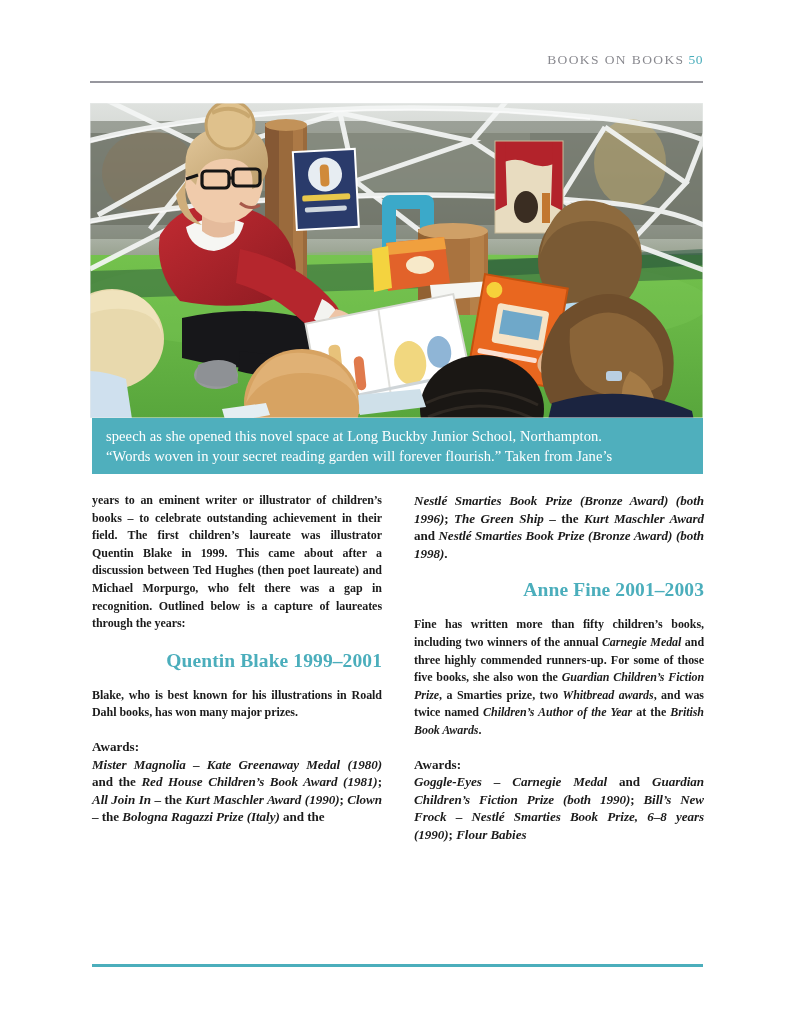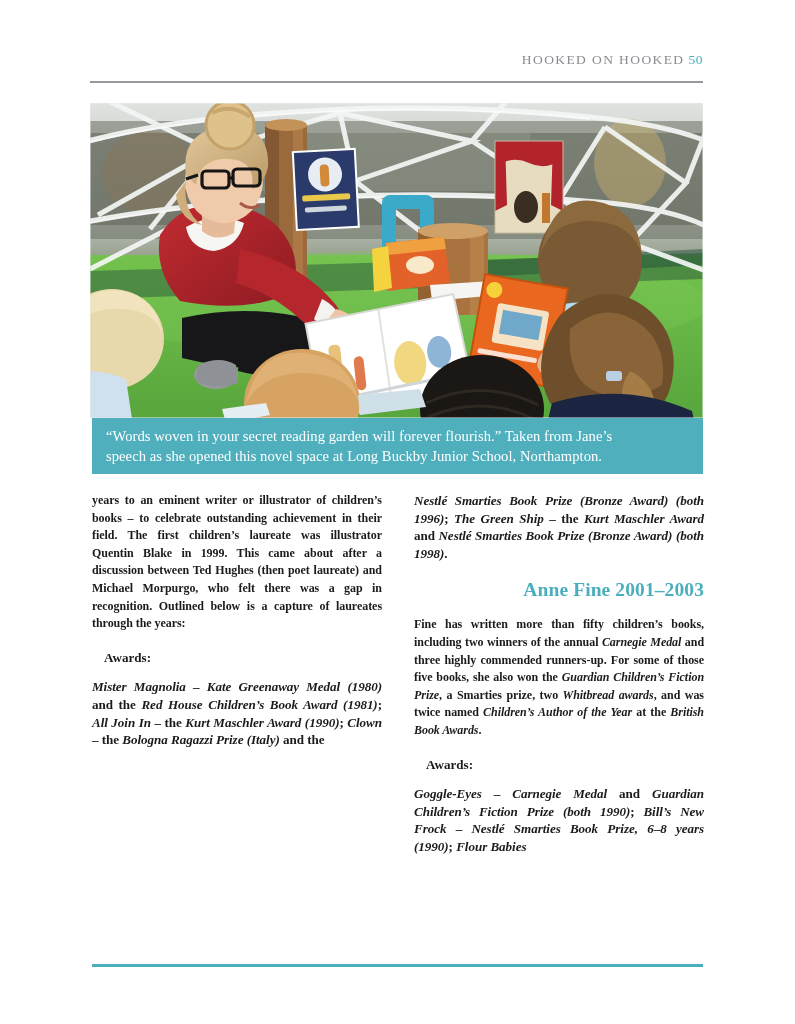--- a/index.html
+++ b/index.html
@@ -103,21 +103,21 @@
     font-family: "Liberation Serif", serif;
     font-size: 19.5px;
     line-height: 24px;
     color: #4BAEBC;
     font-weight: 700;
     letter-spacing: 0.1px;
     text-align: right;
   }
 
   .awards-label {
-    margin: 12px;
+    margin: 0;
     font-family: "Liberation Serif", serif;
     font-size: 13.1px;
     line-height: 17.6px;
     color: #1b1b1b;
     font-weight: 700;
   }
   p.awards {
     margin: 0;
     font-family: "Liberation Serif", serif;
     font-size: 13.1px;
@@ -140,21 +140,21 @@
     height: 3px;
     background: #4BAEBC;
   }
 </style>
 </head>
 <body>
 
 <div class="page">
 
   <div class="header">
-    <span class="header-text">HOOKED ON HOOKED</span>
+    <span class="header-text">BOOKS ON BOOKS</span>
     <span class="header-num">50</span>
   </div>
   <div class="header-rule"></div>
 
   <div class="photo">
     <svg viewBox="0 0 613 315" preserveAspectRatio="none">
       <defs>
         <linearGradient id="bgGrad" x1="0" y1="0" x2="0" y2="1">
           <stop offset="0%" stop-color="#dfe2df"></stop>
           <stop offset="38%" stop-color="#b8bdb6"></stop>
@@ -364,28 +364,30 @@
       </g>
 
       <path d="M268 292 l62 -6 l6 18 l-66 8 z" fill="#cfe0e9"></path>
       <path d="M176 300 l-44 6 l4 14 l44 -8 z" fill="#e5eef2"></path>
 
       <rect x="0" y="0" width="613" height="315" fill="none" stroke="#e9eceb" stroke-width="1"></rect>
     </svg>
   </div>
 
   <div class="caption">
+    <span class="caption-text">speech as she opened this novel space at Long Buckby Junior School, Northampton.</span>
     <span class="caption-text">“Words woven in your secret reading garden will forever flourish.” Taken from Jane’s</span>
-    <span class="caption-text">speech as she opened this novel space at Long Buckby Junior School, Northampton.</span>
   </div>
 
   <div class="col col-left">
     <p class="body">years to an eminent writer or illustrator of children’s books – to celebrate outstanding achievement in their field. The first children’s laureate was illustrator Quentin Blake in 1999. This came about after a discussion between Ted Hughes (then poet laureate) and Michael Morpurgo, who felt there was a gap in recognition. Outlined below is a capture of laureates through the years:</p>
 
-
+    <h2 class="section">Quentin Blake 1999–2001</h2>
+
+    <p class="body">Blake, who is best known for his illustrations in Roald Dahl books, has won many major prizes.</p>
 
     <p class="awards-label">Awards:</p>
     <p class="awards"><span class="ttl">Mister Magnolia</span><span class="rom"> – </span><span class="ttl">Kate Greenaway Medal (1980)</span><span class="rom"> and the </span><span class="ttl">Red House Children’s Book Award (1981)</span><span class="rom">; </span><span class="ttl">All Join In</span><span class="rom"> – the </span><span class="ttl">Kurt Maschler Award (1990)</span><span class="rom">; </span><span class="ttl">Clown</span><span class="rom"> – the </span><span class="ttl">Bologna Ragazzi Prize (Italy)</span><span class="rom"> and the</span></p>
   </div>
 
   <div class="col col-right">
     <p class="awards" style="margin-bottom:16px;"><span class="ttl">Nestlé Smarties Book Prize (Bronze Award) (both 1996)</span><span class="rom">; </span><span class="ttl">The Green Ship</span><span class="rom"> – the </span><span class="ttl">Kurt Maschler Award</span><span class="rom"> and </span><span class="ttl">Nestlé Smarties Book Prize (Bronze Award) (both 1998)</span><span class="rom">.</span></p>
 
     <h2 class="section">Anne Fine 2001–2003</h2>
 

